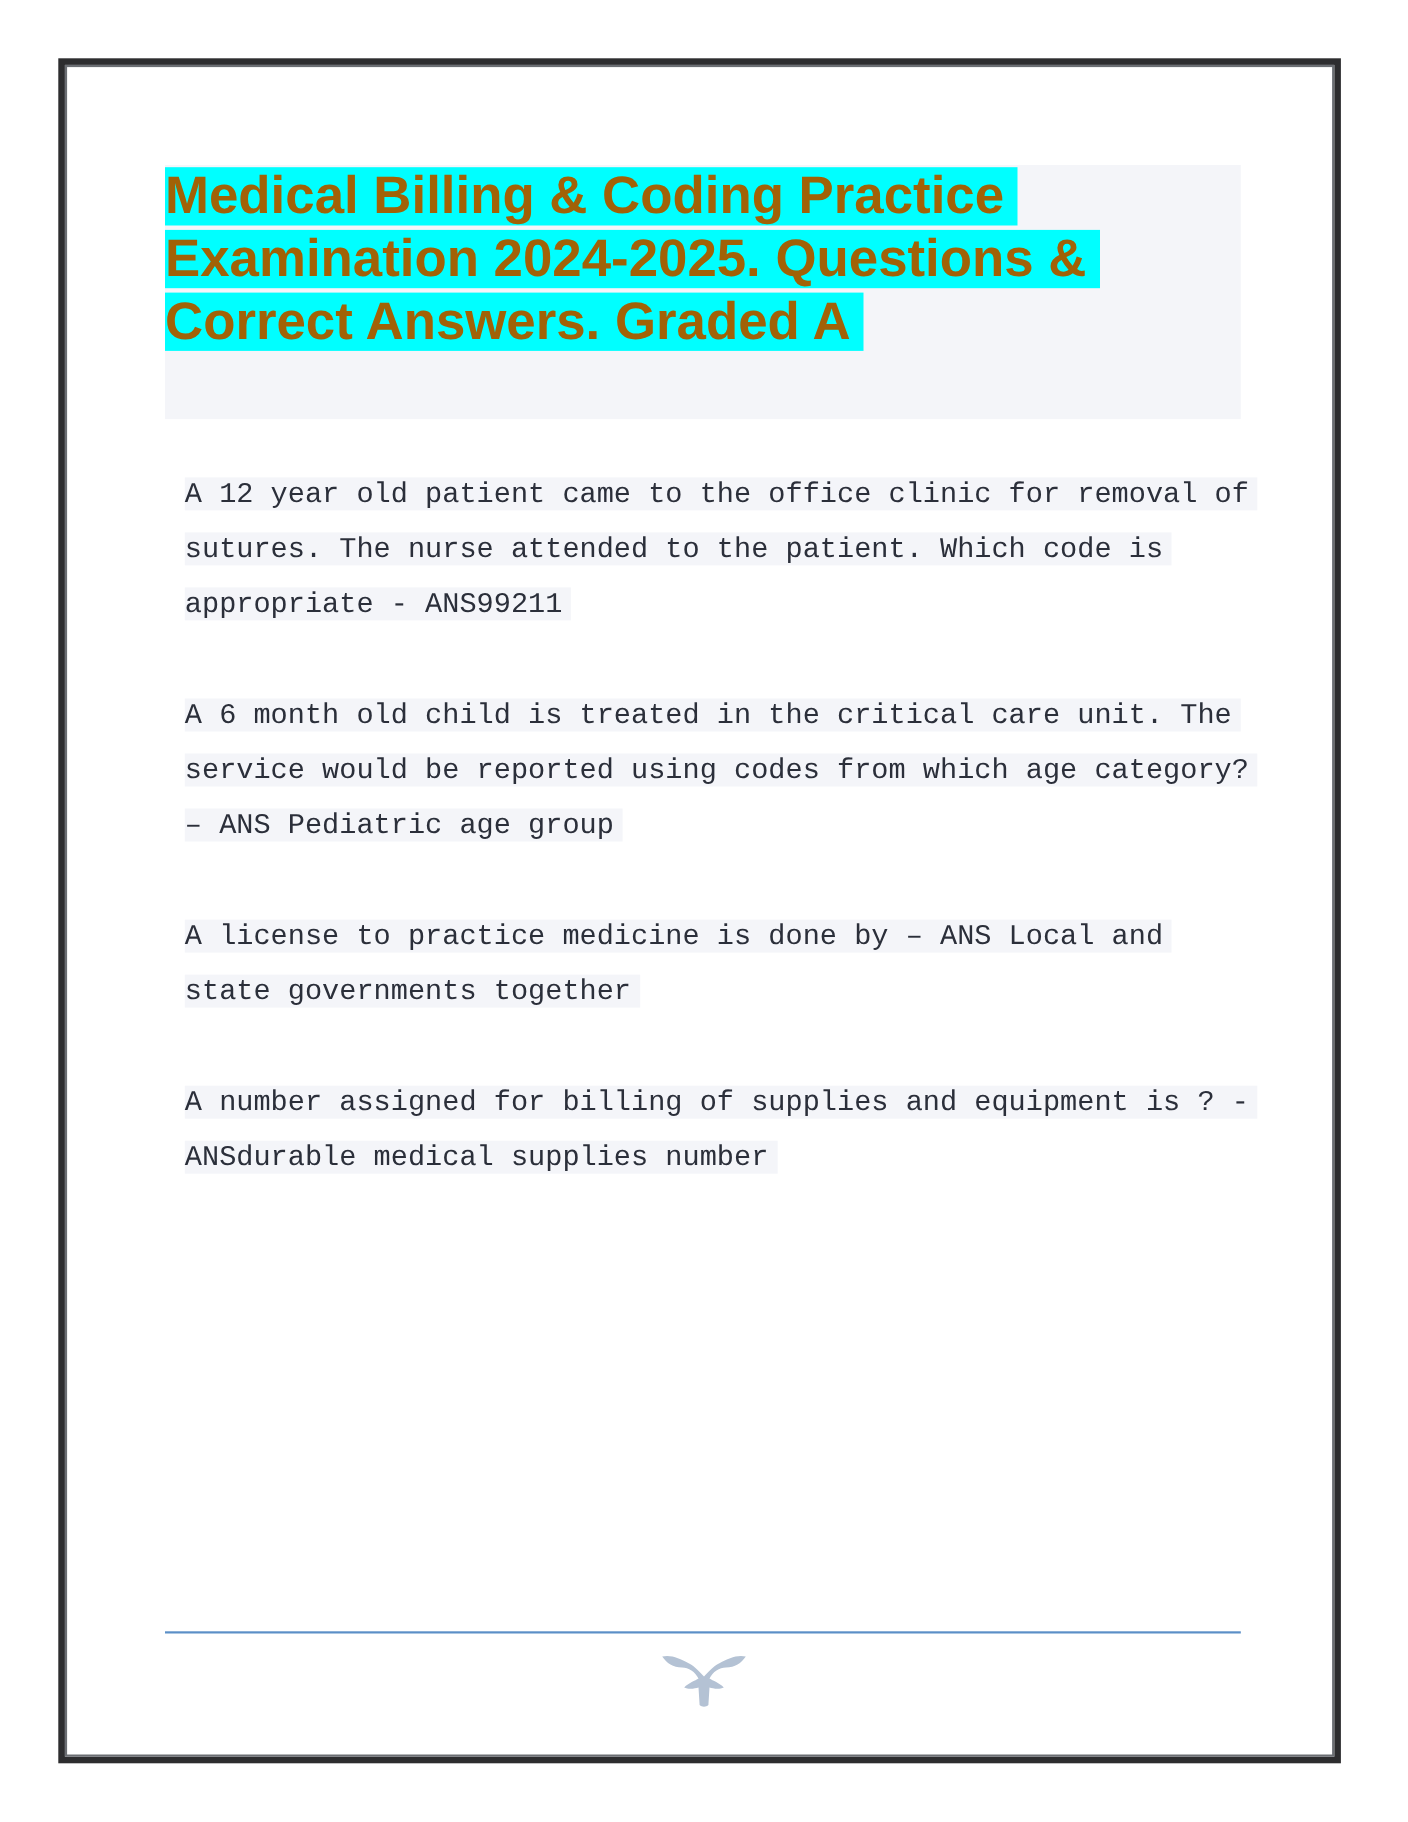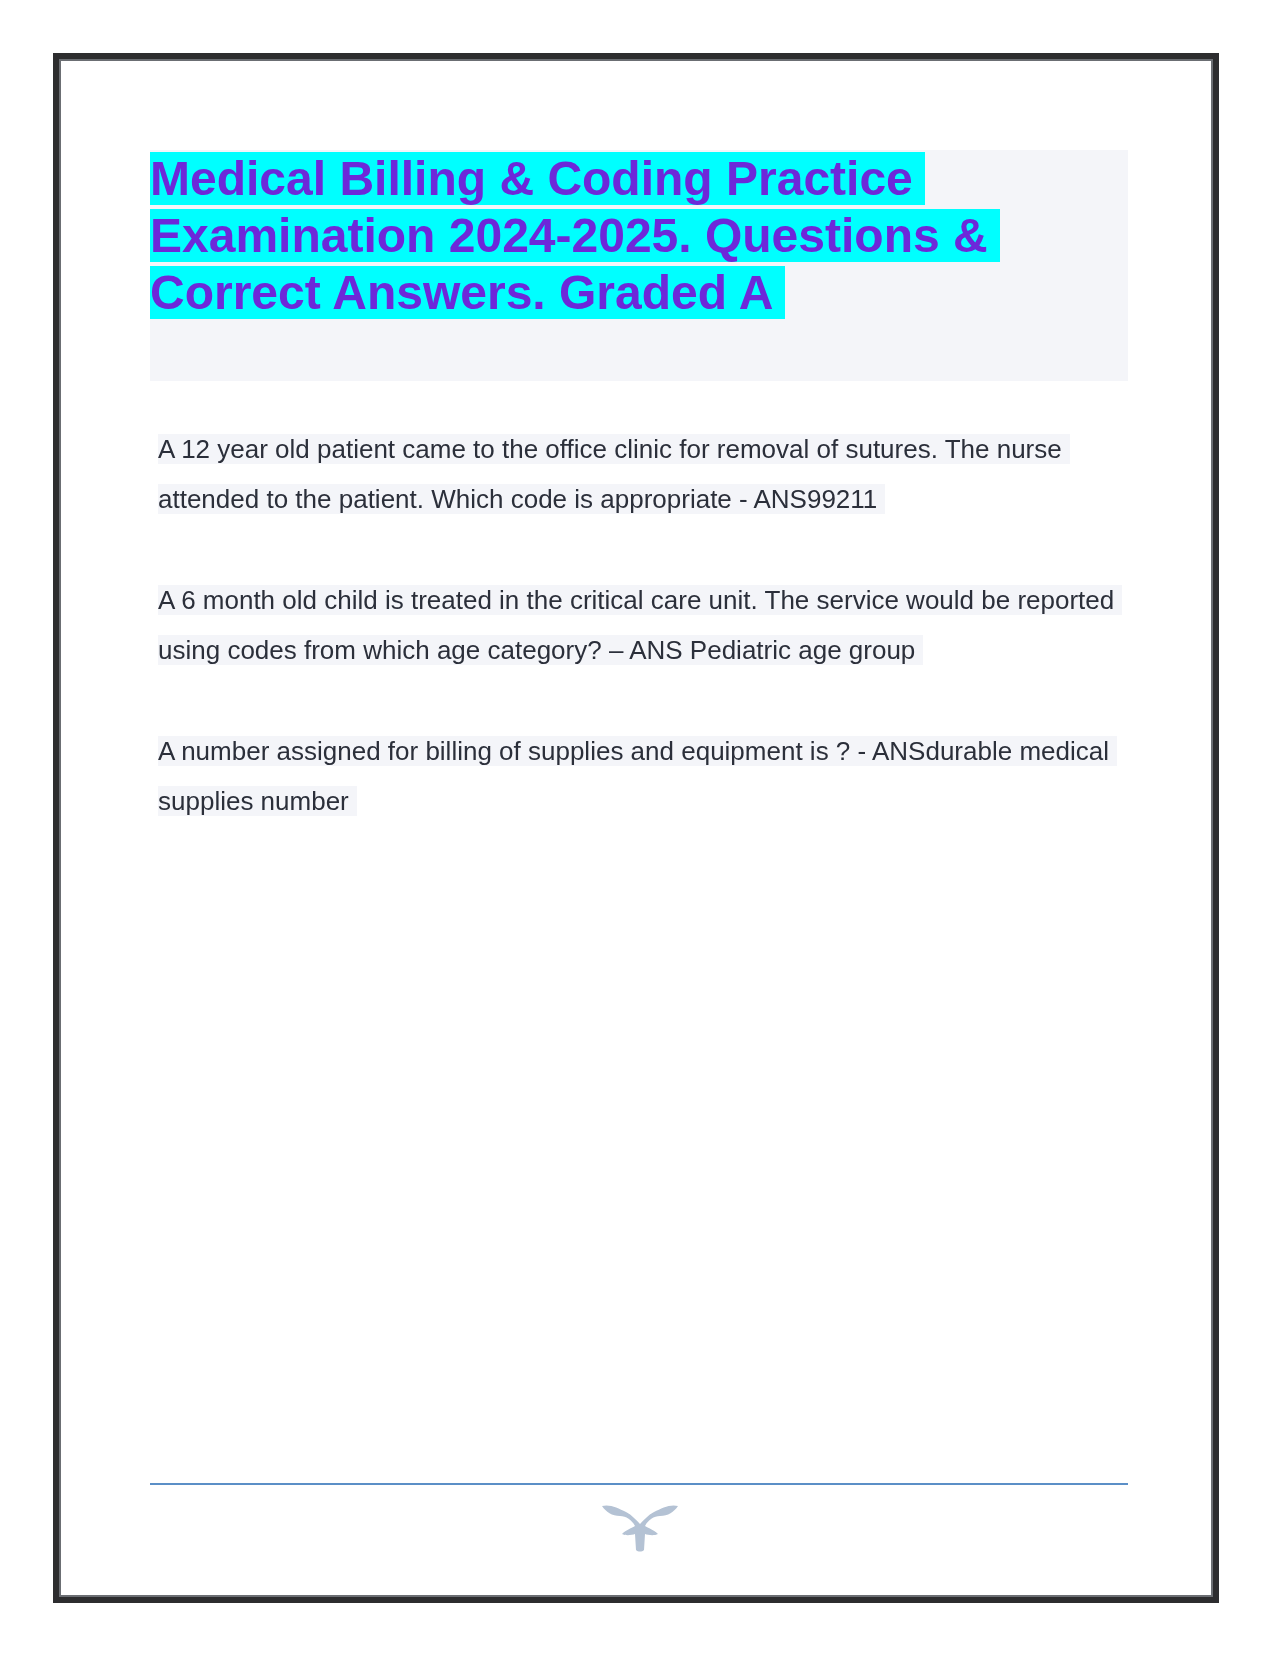--- a/index.html
+++ b/index.html
@@ -38,40 +38,41 @@
       width: 978px;
       height: 231px;
       background: #f4f5f9;
     }
     .title-text {
       margin: 0;
       padding: 0;
       font-size: 48px;
       font-weight: bold;
       line-height: 57px;
-      color: #6d28d9;
+      color: #a16207;
       width: 900px;
     }
     .title-text span {
       background: #00ffff;
       box-decoration-break: clone;
       -webkit-box-decoration-break: clone;
       padding-right: 12px;
     }
     .qa-list {
       position: absolute;
       left: 150px;
       top: 424px;
       width: 990px;
     }
     .qa-item {
-      margin: 0 0 51px 8px;
+      margin: 0 0 51px 18px;
       font-size: 26px;
       line-height: 50px;
       color: #2b2f3a;
+      font-family: Liberation Mono, monospace;
     }
     .qa-item span {
       background: #f4f5f9;
       box-decoration-break: clone;
       -webkit-box-decoration-break: clone;
       padding-right: 8px;
     }
     .footer-rule {
       position: absolute;
       left: 150px;
@@ -93,20 +94,21 @@
 
 <div class="page-frame"></div>
 
 <div class="title-block">
   <h1 class="title-text"><span>Medical Billing &amp; Coding Practice Examination 2024-2025. Questions &amp; Correct Answers. Graded A</span></h1>
 </div>
 
 <div class="qa-list">
   <p class="qa-item"><span>A 12 year old patient came to the office clinic for removal of sutures. The nurse attended to the patient. Which code is appropriate - ANS99211</span></p>
   <p class="qa-item"><span>A 6 month old child is treated in the critical care unit. The service would be reported using codes from which age category? – ANS Pediatric age group</span></p>
+  <p class="qa-item"><span>A license to practice medicine is done by – ANS Local and state governments together</span></p>
   <p class="qa-item"><span>A number assigned for billing of supplies and equipment is ? - ANSdurable medical supplies number</span></p>
 </div>
 
 <div class="footer-rule"></div>
 
 <div class="footer-logo">
   <svg width="80" height="56" viewBox="0 0 80 56" xmlns="http://www.w3.org/2000/svg">
     <path fill="#b4c2d4" d="M2,8 C10,6 18,10 26,14 C32,17 36,22 40,26 C44,22 48,17 54,14 C62,10 70,6 78,8 C74,14 68,18 60,18 C54,18 48,22 45,28 C48,30 54,32 58,36 C54,38 48,37 45,36 L44,52 C42,54 38,54 36,52 L35,36 C32,37 26,38 22,36 C26,32 32,30 35,28 C32,22 26,18 20,18 C12,18 6,14 2,8 Z"></path>
   </svg>
 </div>

